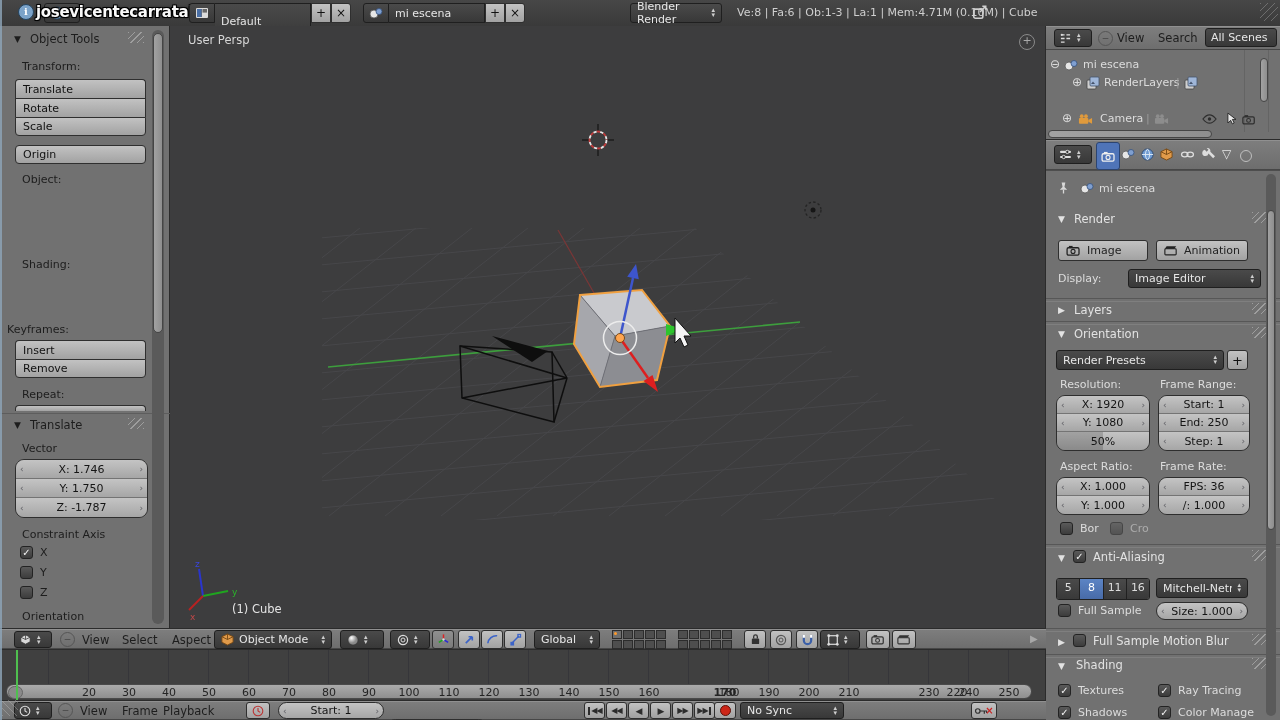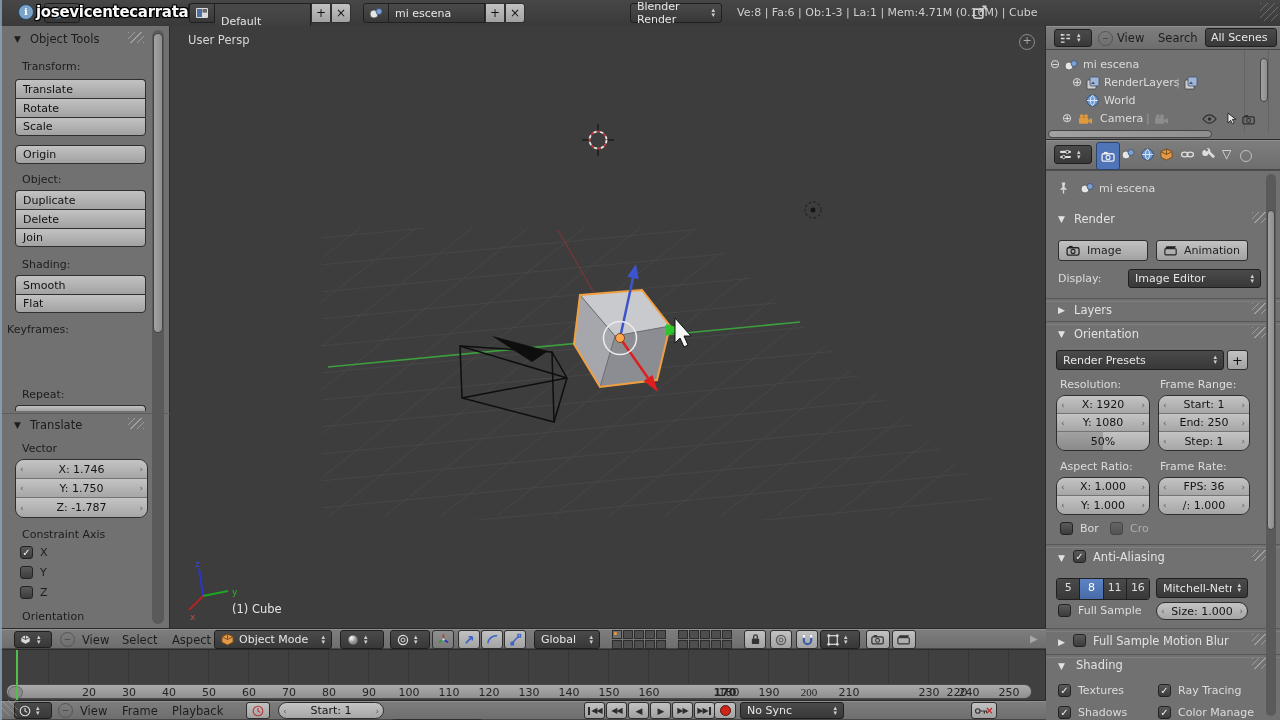--- a/index.html
+++ b/index.html
@@ -274,43 +274,32 @@
         </div>
       <div class="btn" style="height:19px;border-radius:0 0 4px 4px">
           <span>Scale</span>
         </div>
     </div>
     <div class="abs btn" style="left:15px;top:119px;width:131px;height:19px;border-radius:4px">
         <span>Origin</span>
       </div>
 
     <span class="abs lblD" style="left:22px;top:147px">Object:</span>
-    <div class="abs" style="left:15px;top:164px;width:131px">
+
+    <span class="abs lblD" style="left:22px;top:232px">Shading:</span>
+
+    <span class="abs lblD" style="left:7px;top:297px">Keyframes:</span>
+    <div class="abs" style="left:15px;top:314px;width:131px">
       <div class="btn" style="height:19px;border-radius:4px 4px 0 0;border-bottom:none">
-          <span>Duplicate</span>
-        </div>
-      <div class="btn" style="height:19px;border-radius:0;border-bottom:none">
-          <span>Delete</span>
+          <span>Insert</span>
         </div>
       <div class="btn" style="height:19px;border-radius:0 0 4px 4px">
-          <span>Join</span>
-        </div>
-    </div>
-
-    <span class="abs lblD" style="left:22px;top:232px">Shading:</span>
-    <div class="abs" style="left:15px;top:249px;width:131px">
-      <div class="btn" style="height:19px;border-radius:4px 4px 0 0;border-bottom:none">
-          <span>Smooth</span>
-        </div>
-      <div class="btn" style="height:19px;border-radius:0 0 4px 4px">
-          <span>Flat</span>
-        </div>
-    </div>
-
-    <span class="abs lblD" style="left:7px;top:297px">Keyframes:</span>
+          <span>Remove</span>
+        </div>
+    </div>
 
     <span class="abs lblD" style="left:22px;top:362px">Repeat:</span>
     <div class="abs btn" style="left:15px;top:379px;width:131px;height:6px;border-radius:4px 4px 0 0;border-bottom:none"></div>
 
     <div class="abs" style="left:0;top:387px;width:170px;height:1px;background:#5d5d5d"></div>
     <span class="abs lblD" style="left:14px;top:394px;font-size:9px">▼</span>
     <span class="abs lblD" style="left:30px;top:392px;font-size:11.5px">Translate</span>
     <div class="abs drag" style="left:128px;top:392px"></div>
 
     <span class="abs lblD" style="left:22px;top:416px">Vector</span>
@@ -629,21 +618,21 @@
           <span class="ticknum" style="left: 387px;">100</span>
           <span class="ticknum" style="left: 427px;">110</span>
           <span class="ticknum" style="left: 467px;">120</span>
           <span class="ticknum" style="left: 507px;">130</span>
           <span class="ticknum" style="left: 547px;">140</span>
           <span class="ticknum" style="left: 587px;">150</span>
           <span class="ticknum" style="left: 627px;">160</span>
           <span class="ticknum" style="left: 703px; font-weight: bold;">170</span>
           <span class="ticknum" style="left: 707px;">180</span>
           <span class="ticknum" style="left: 747px;">190</span>
-          <span class="ticknum" style="left: 787px; font-family: Liberation Serif, serif;">200</span>
+          <span class="ticknum" style="left: 787px;">200</span>
           <span class="ticknum" style="left: 827px;">210</span>
           <span class="ticknum" style="left: 919px; margin-left: 16px;">220</span>
           <span class="ticknum" style="left: 907px;">230</span>
           <span class="ticknum" style="left: 947px;">240</span>
           <span class="ticknum" style="left: 987px;">250</span>
         </div>
     </div>
     <div class="abs" style="left:16px;top:0;width:2px;height:50px;background:#4fbf4f"></div>
   </div>
 
@@ -653,21 +642,21 @@
           <use href="#s-clock"></use>
         </svg>
       <span class="ud">
           <span>▴</span>
           <span>▾</span>
         </span>
     </div>
     <span class="abs" style="left:58px;top:2px;width:13px;height:13px;border:1px solid #555;border-radius:50%;color:#444;text-align:center;line-height:12px;font-size:9px">−</span>
     <span class="abs menu" style="left:80px;top:3px">View</span>
     <span class="abs menu" style="left:122px;top:3px">Frame</span>
-    <span class="abs menu" style="left:172px;top:3px">Playback</span>
+    <span class="abs menu" style="left:163px;top:3px">Playback</span>
     <div class="abs btn center" style="left:246px;top:1px;width:24px;height:17px;color:#b33">
         <svg width="12" height="12">
           <use href="#s-clock"></use>
         </svg>
       </div>
     <div class="abs num pill" style="left:278px;top:1px;width:106px;height:17px">
         <span class="sl">‹</span>
         <span>Start: 1</span>
         <span class="sr">›</span>
       </div>
@@ -751,26 +740,20 @@
       <span class="abs lblL" style="left:26px;top:1px;font-size:12px">⊕</span>
       <svg class="abs" style="left:40px;top:2px" width="14" height="14">
           <use href="#s-layers"></use>
         </svg>
       <span class="abs lblL" style="left:58px;top:2px">RenderLayers</span>
       <span class="abs lblL" style="left:130px;top:2px;color:#9a9a9a">|</span>
       <svg class="abs" style="left:138px;top:2px" width="14" height="14">
           <use href="#s-layers"></use>
         </svg>
     </div>
-    <div class="abs" style="left:0;top:66px;width:234px;height:18px">
-      <svg class="abs" style="left:40px;top:2px" width="13" height="13">
-          <use href="#s-globe"></use>
-        </svg>
-      <span class="abs lblL" style="left:58px;top:2px">World</span>
-    </div>
     <div class="abs" style="left:0;top:84px;width:234px;height:18px">
       <span class="abs lblL" style="left:16px;top:1px;font-size:12px">⊕</span>
       <svg class="abs" style="left:32px;top:3px;color:#e09a3c" width="15" height="12">
           <use href="#s-movcam"></use>
         </svg>
       <span class="abs lblL" style="left:54px;top:2px">Camera</span>
       <span class="abs lblL" style="left:100px;top:2px;color:#9a9a9a">|</span>
       <svg class="abs" style="left:108px;top:3px;color:#8d8d8d" width="15" height="12">
           <use href="#s-movcam"></use>
         </svg>

